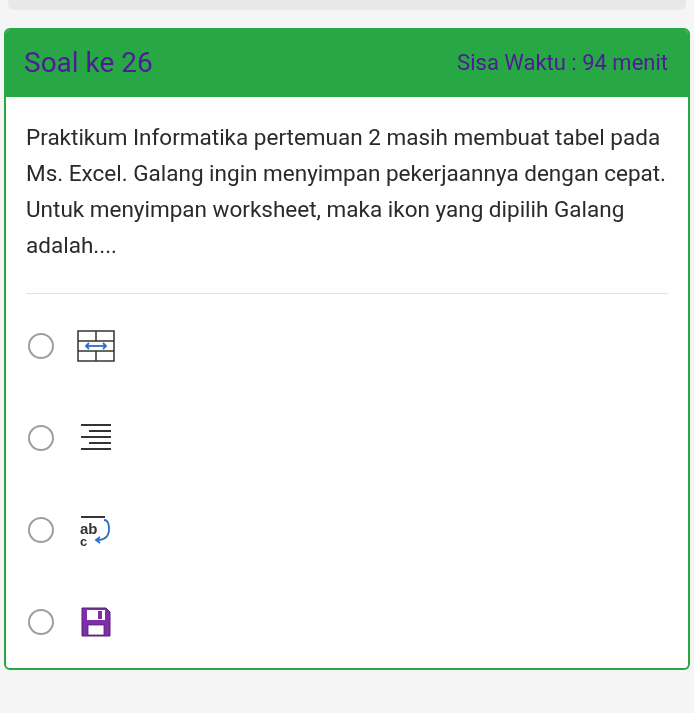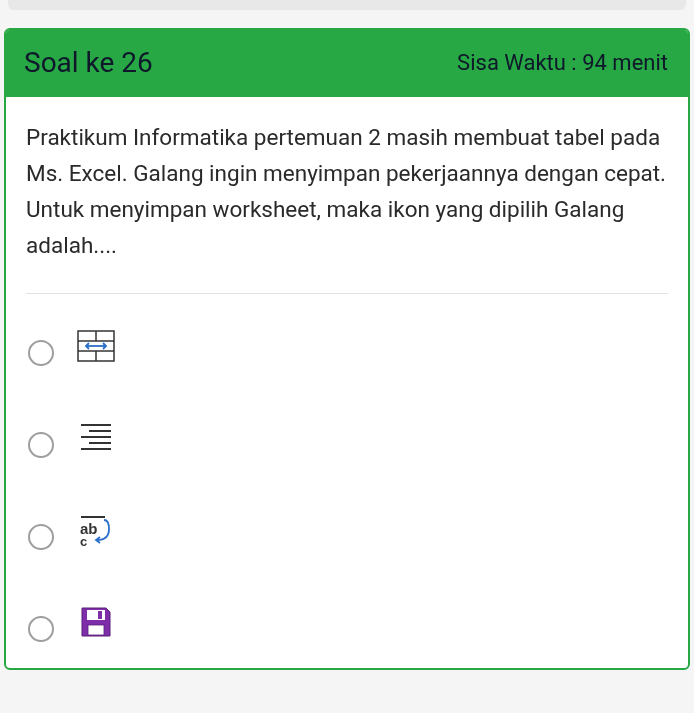--- a/index.html
+++ b/index.html
@@ -18,21 +18,21 @@
   }
   .card {
     margin: 18px 4px 0 4px;
     border: 2px solid #27a844;
     border-radius: 6px;
     background: #fff;
     overflow: hidden;
   }
   .header {
     background: #27a844;
-    color: #0f172a;
+    color: #4c1d95;
     display: flex;
     justify-content: space-between;
     align-items: center;
     padding: 16px 20px 18px 18px;
   }
   .header-title {
     font-size: 28px;
     font-weight: 400;
   }
   .header-timer {
@@ -47,21 +47,21 @@
   }
   .q-text { margin-bottom: 16px; }
   .divider {
     border: none;
     border-top: 1px solid #e3e3e3;
     margin: 30px 0 6px 0;
   }
   .options { padding: 0 0 0 0; }
   .option {
     display: flex;
-    align-items: flex-end;
+    align-items: center;
     gap: 22px;
     padding: 26px 0 26px 2px;
   }
   .radio {
     width: 26px;
     height: 26px;
     border: 2px solid #9e9e9e;
     border-radius: 50%;
     flex-shrink: 0;
     background: #fff;

